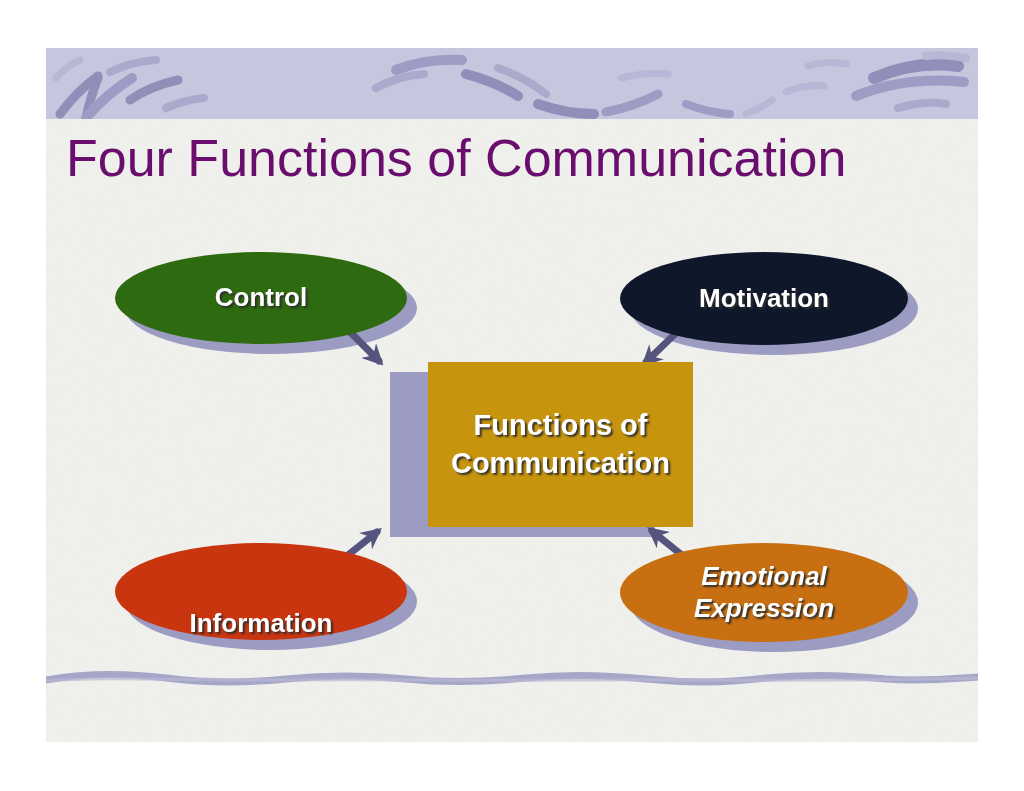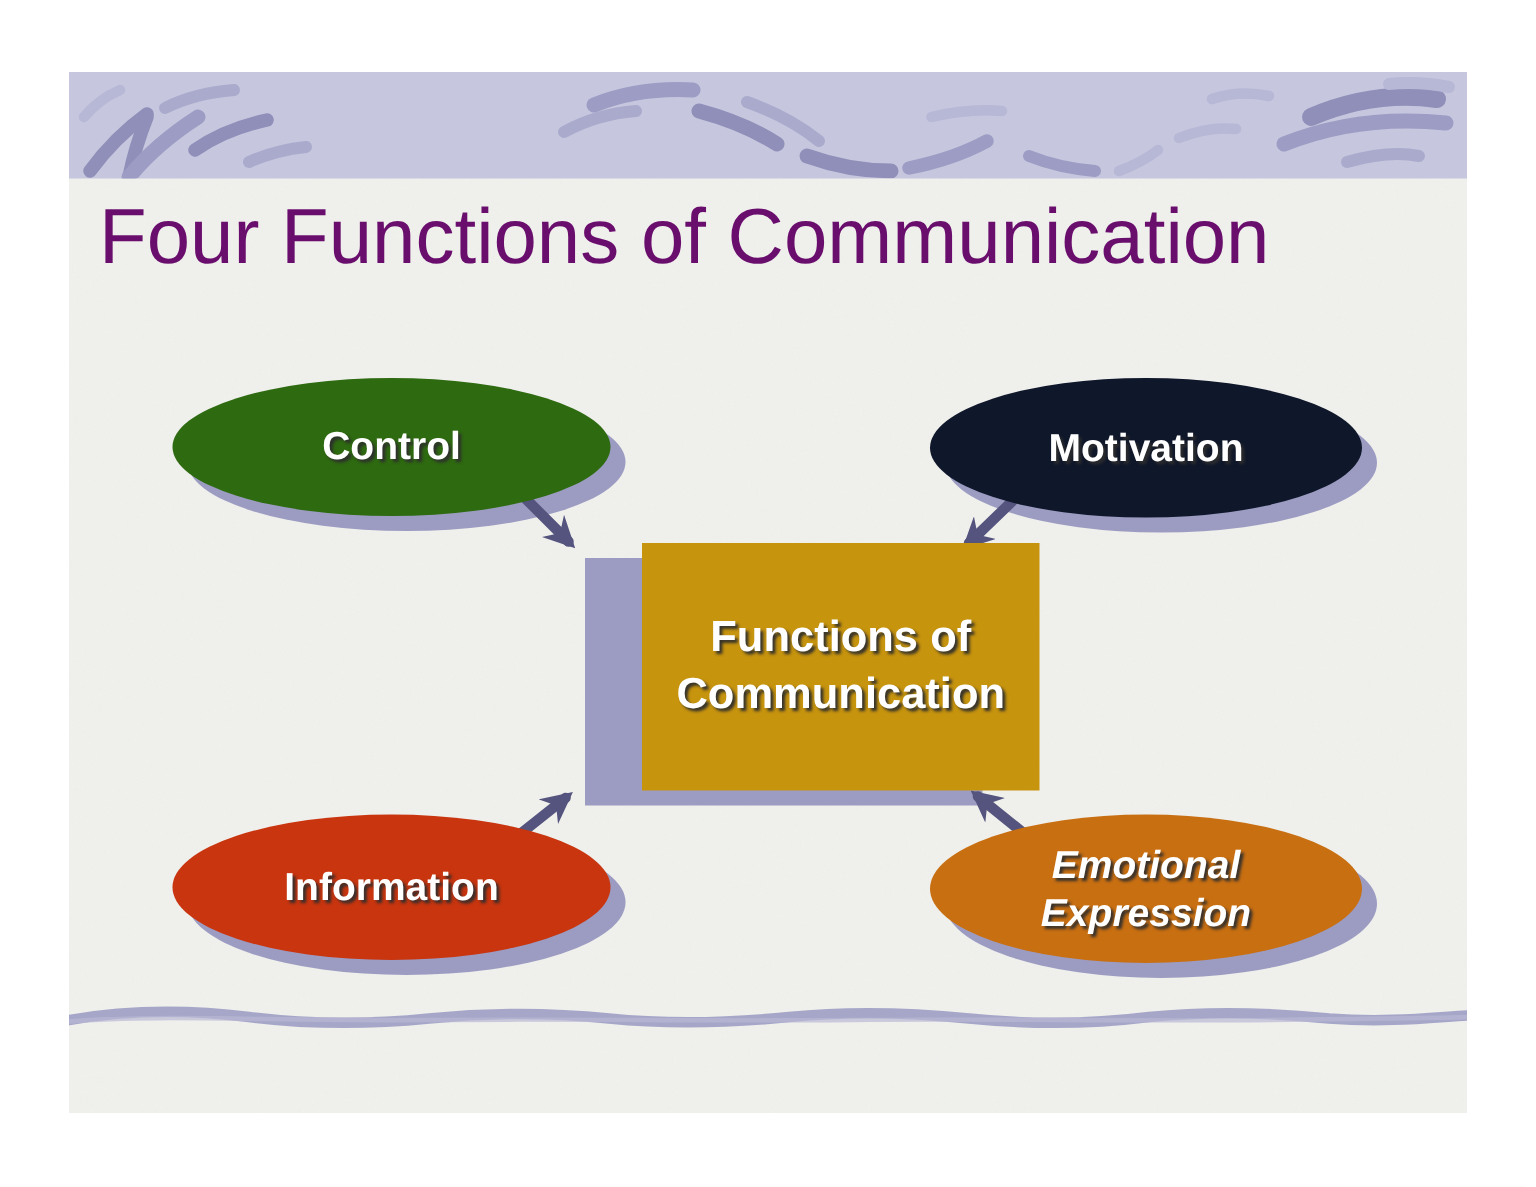--- a/index.html
+++ b/index.html
@@ -159,21 +159,21 @@
       </svg>
 
       <div class="node ellipse" style="left: 69px; top: 204px; width: 292px; height: 92px; background-color: rgb(46, 106, 16);">
         <span class="node-label">Control</span>
       </div>
 
       <div class="node ellipse" style="left: 574px; top: 204px; width: 288px; height: 93px; background-color: #0f172a;">
         <span class="node-label">Motivation</span>
       </div>
 
-      <div class="node ellipse" style="left: 69px; top: 495px; width: 292px; height: 97px; background-color: rgb(200, 53, 15);">
+      <div class="node ellipse" style="left: 69px; top: 495px; width: 292px; height: 97px; background-color: rgb(200, 53, 15); align-items: flex-end;">
         <span class="node-label">Information</span>
       </div>
 
       <div class="node ellipse emotional" style="left: 574px; top: 495px; width: 288px; height: 99px; background-color: rgb(200, 111, 18); font-style: italic;">
         <span class="node-label">Emotional Expression</span>
       </div>
 
       <div class="node center-box" style="left: 334px; top: 314px; width: 265px; height: 165px; background-color: rgb(199, 148, 14); margin-left: 48px;">
         <span class="node-label">Functions of Communication</span>
       </div>

